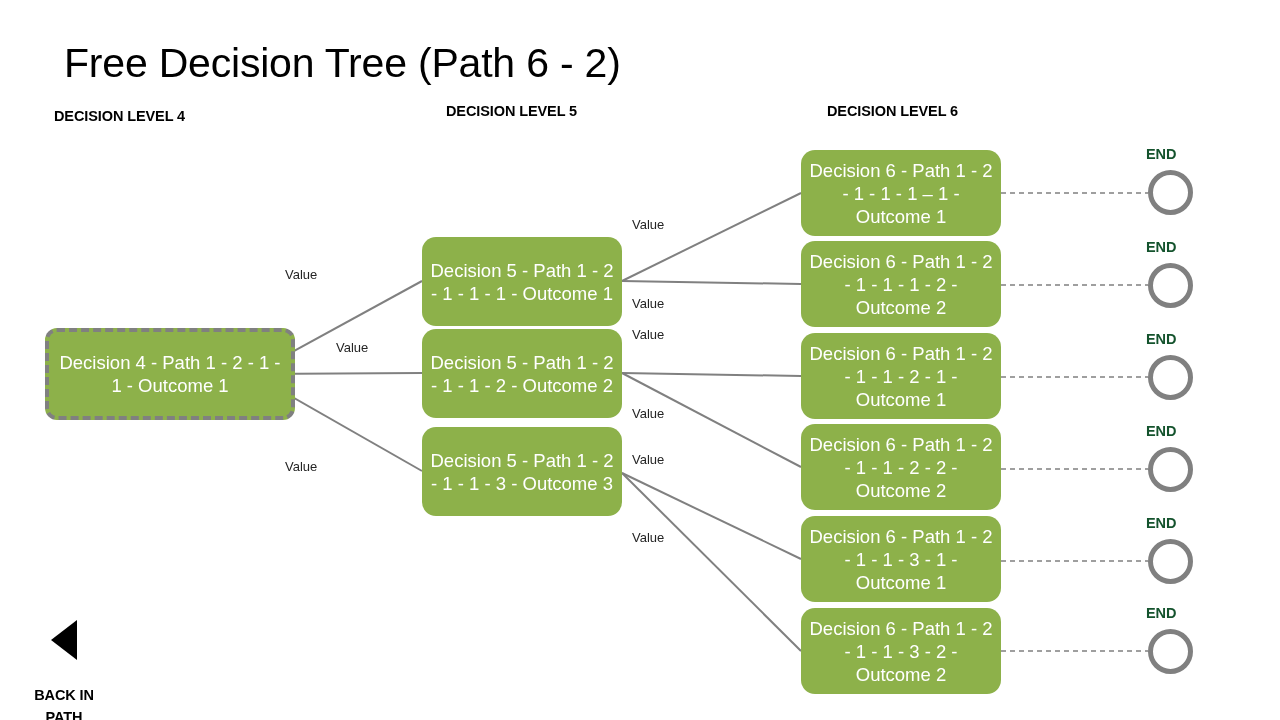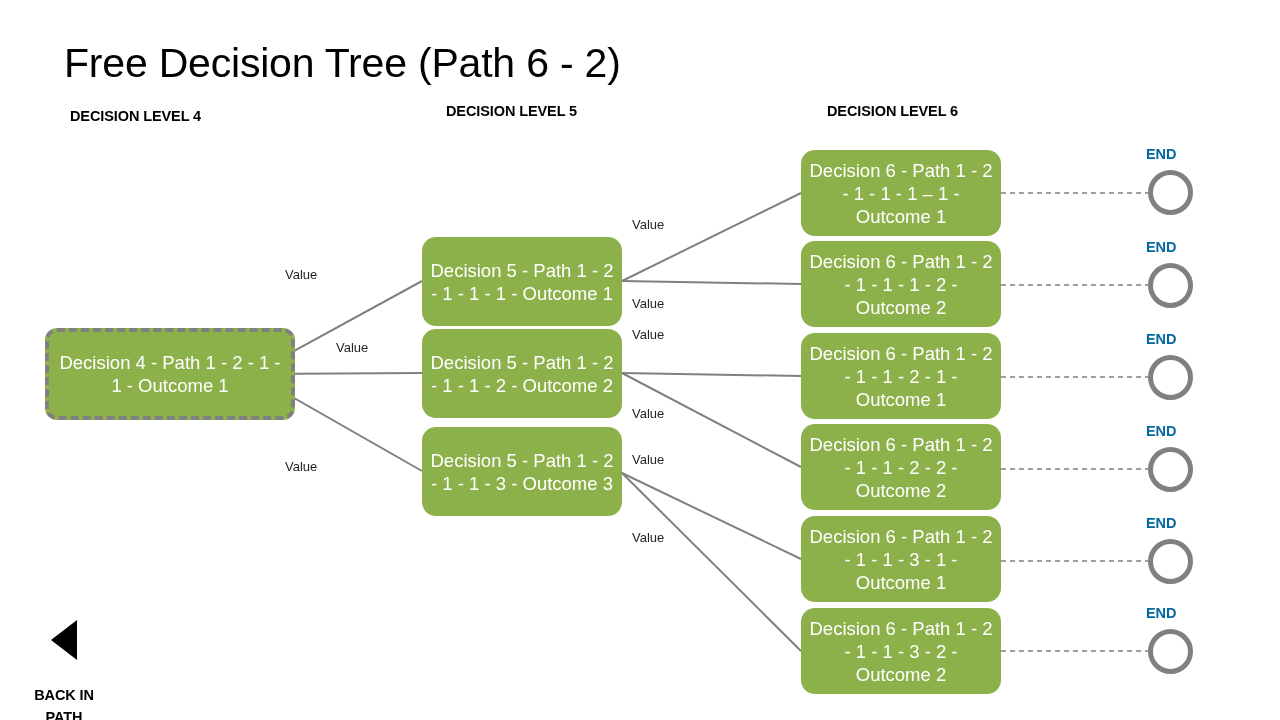--- a/index.html
+++ b/index.html
@@ -82,21 +82,21 @@
     color: #252525;
     font-weight: 400;
     white-space: nowrap;
   }
 
   
   .end-label {
     position: absolute;
     font-size: 14.5px;
     font-weight: bold;
-    color: #0369a1;
+    color: #14532d;
     letter-spacing: -0.1px;
   }
   .end-circle {
     position: absolute;
     width: 45px;
     height: 45px;
     box-sizing: border-box;
     border: 5px solid #808080;
     border-radius: 50%;
     background: transparent;
@@ -127,21 +127,21 @@
     letter-spacing: -0.1px;
   }
 </style>
 </head>
 <body>
 
 <div id="canvas">
 
   <div id="page-title">Free Decision Tree (Path 6 - 2)</div>
 
-  <div class="level-header" style="left: 70px; top: 108px;">DECISION LEVEL 4</div>
+  <div class="level-header" style="left: 54px; top: 108px;">DECISION LEVEL 4</div>
   <div class="level-header" style="left: 446px; top: 103px;">DECISION LEVEL 5</div>
   <div class="level-header" style="left: 827px; top: 103px;">DECISION LEVEL 6</div>
 
   <svg id="connectors" viewBox="0 0 1280 720" xmlns="http://www.w3.org/2000/svg">
       <line x1="252" y1="374" x2="422" y2="281" stroke="#808080" stroke-width="2"></line>
       <line x1="252" y1="374" x2="422" y2="373" stroke="#808080" stroke-width="2"></line>
       <line x1="252" y1="374" x2="422" y2="471" stroke="#808080" stroke-width="2"></line>
       <line x1="622" y1="281" x2="801" y2="193" stroke="#808080" stroke-width="2"></line>
       <line x1="622" y1="281" x2="801" y2="284" stroke="#808080" stroke-width="2"></line>
       <line x1="622" y1="373" x2="801" y2="376" stroke="#808080" stroke-width="2"></line>

